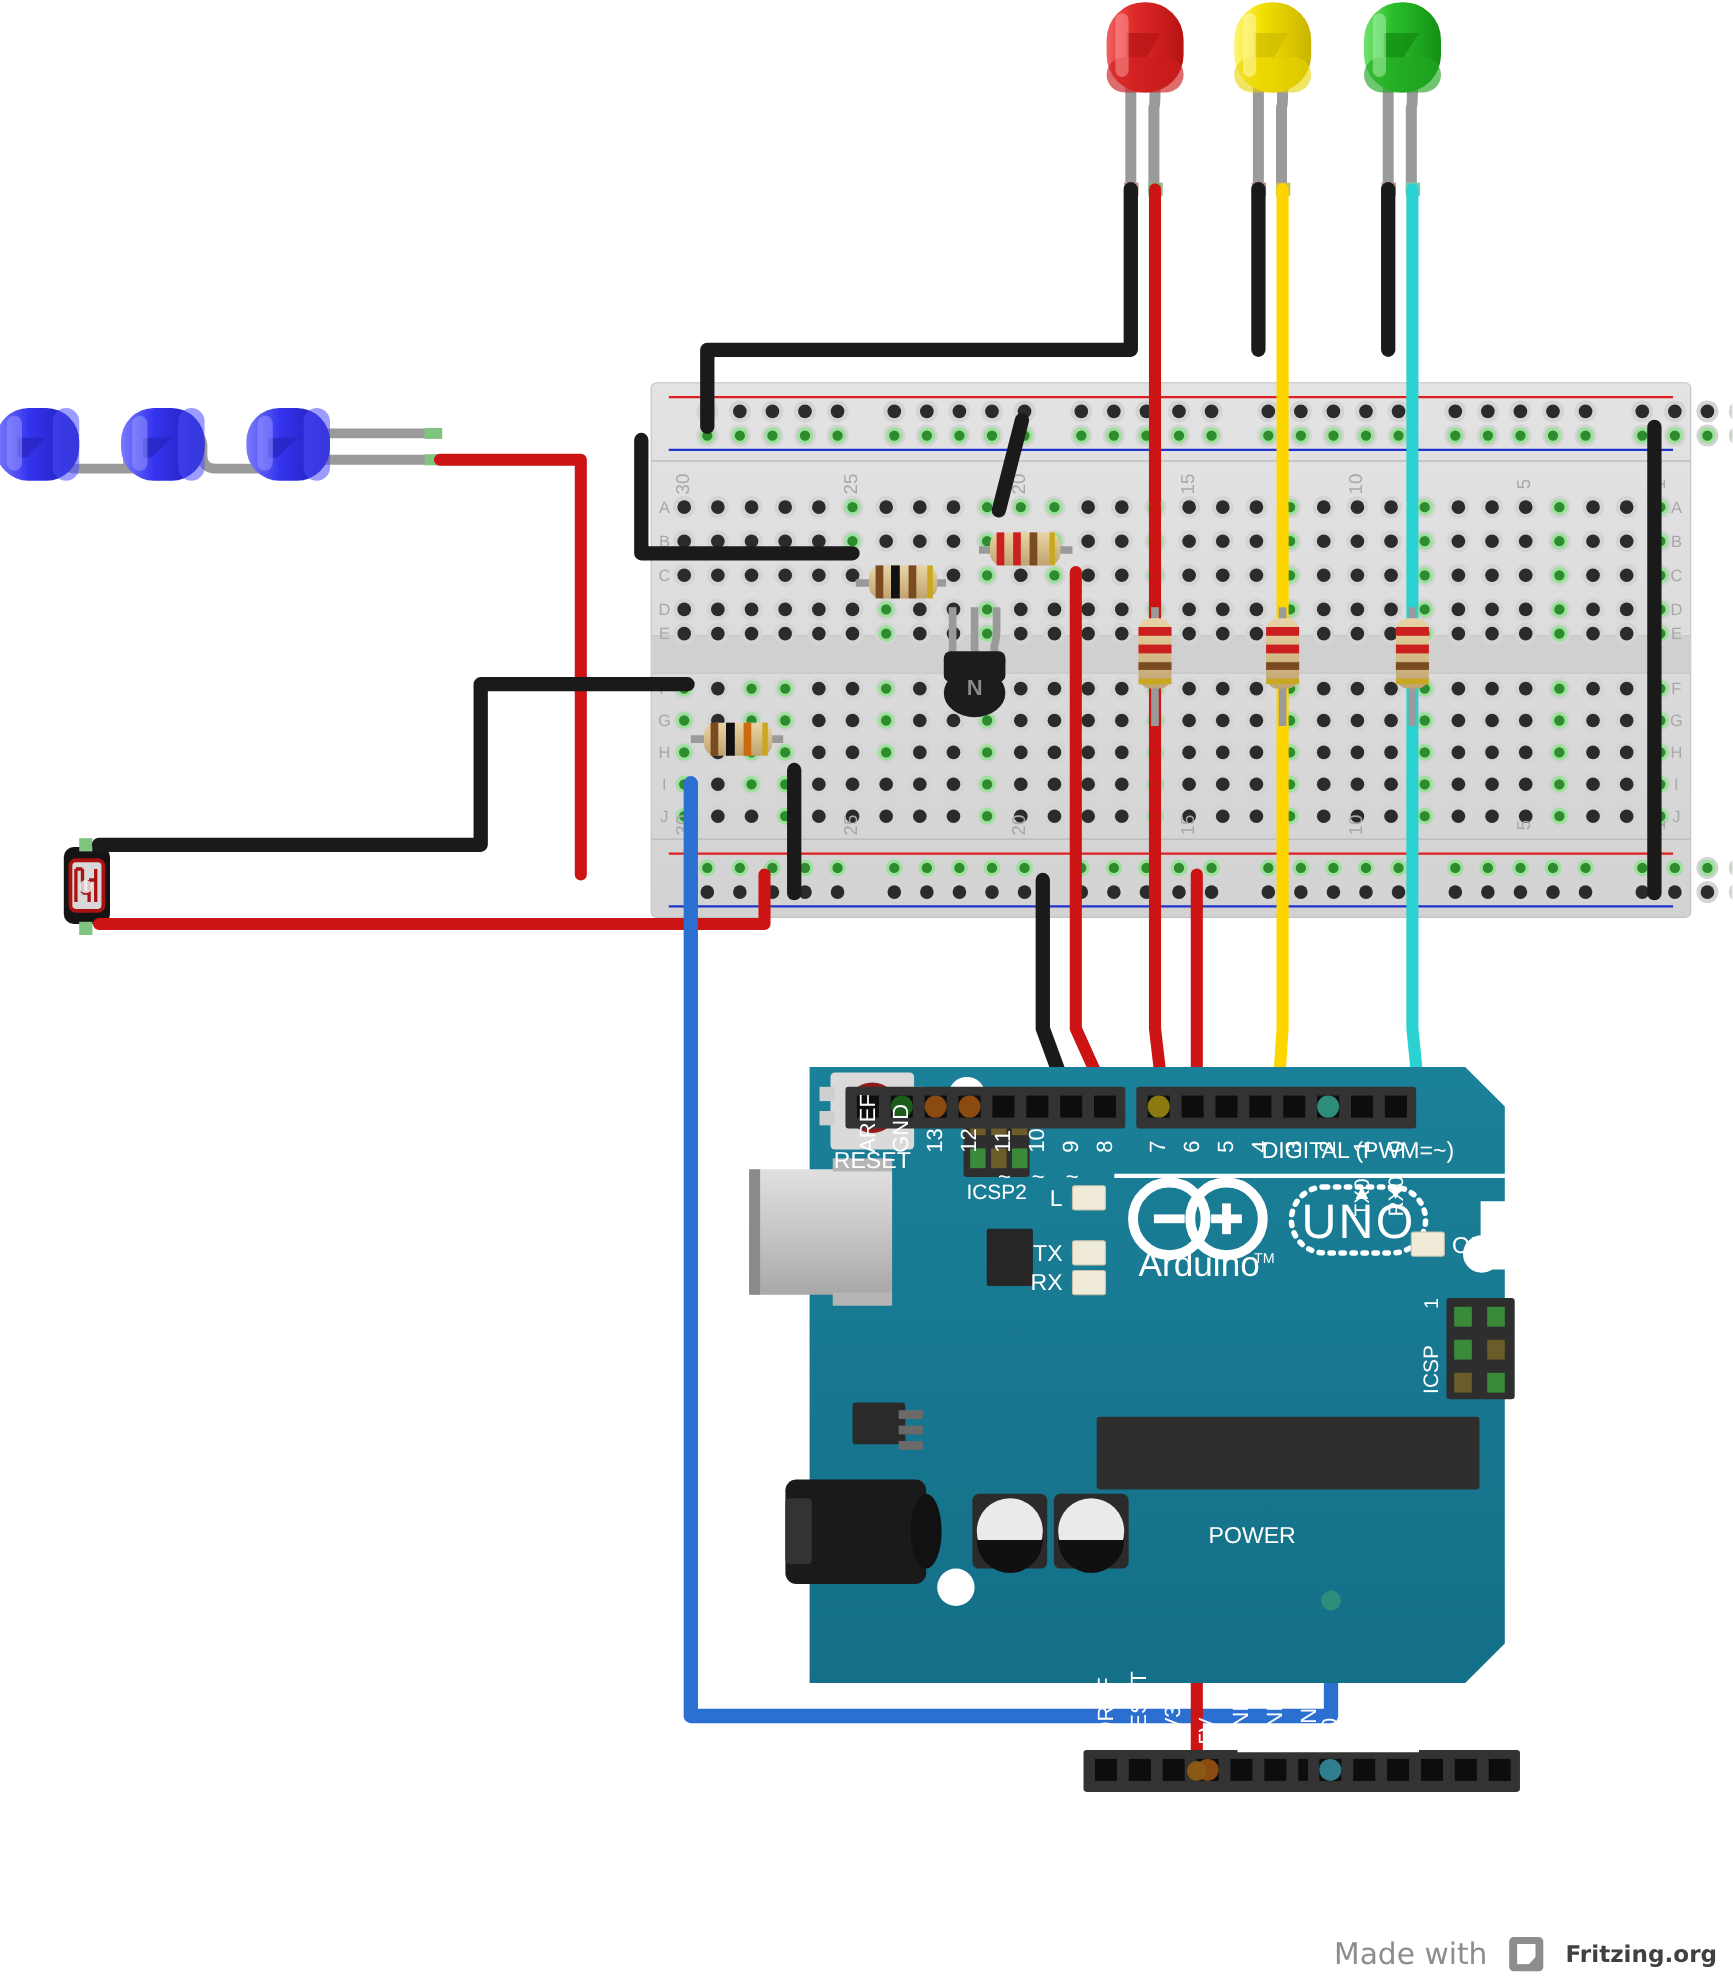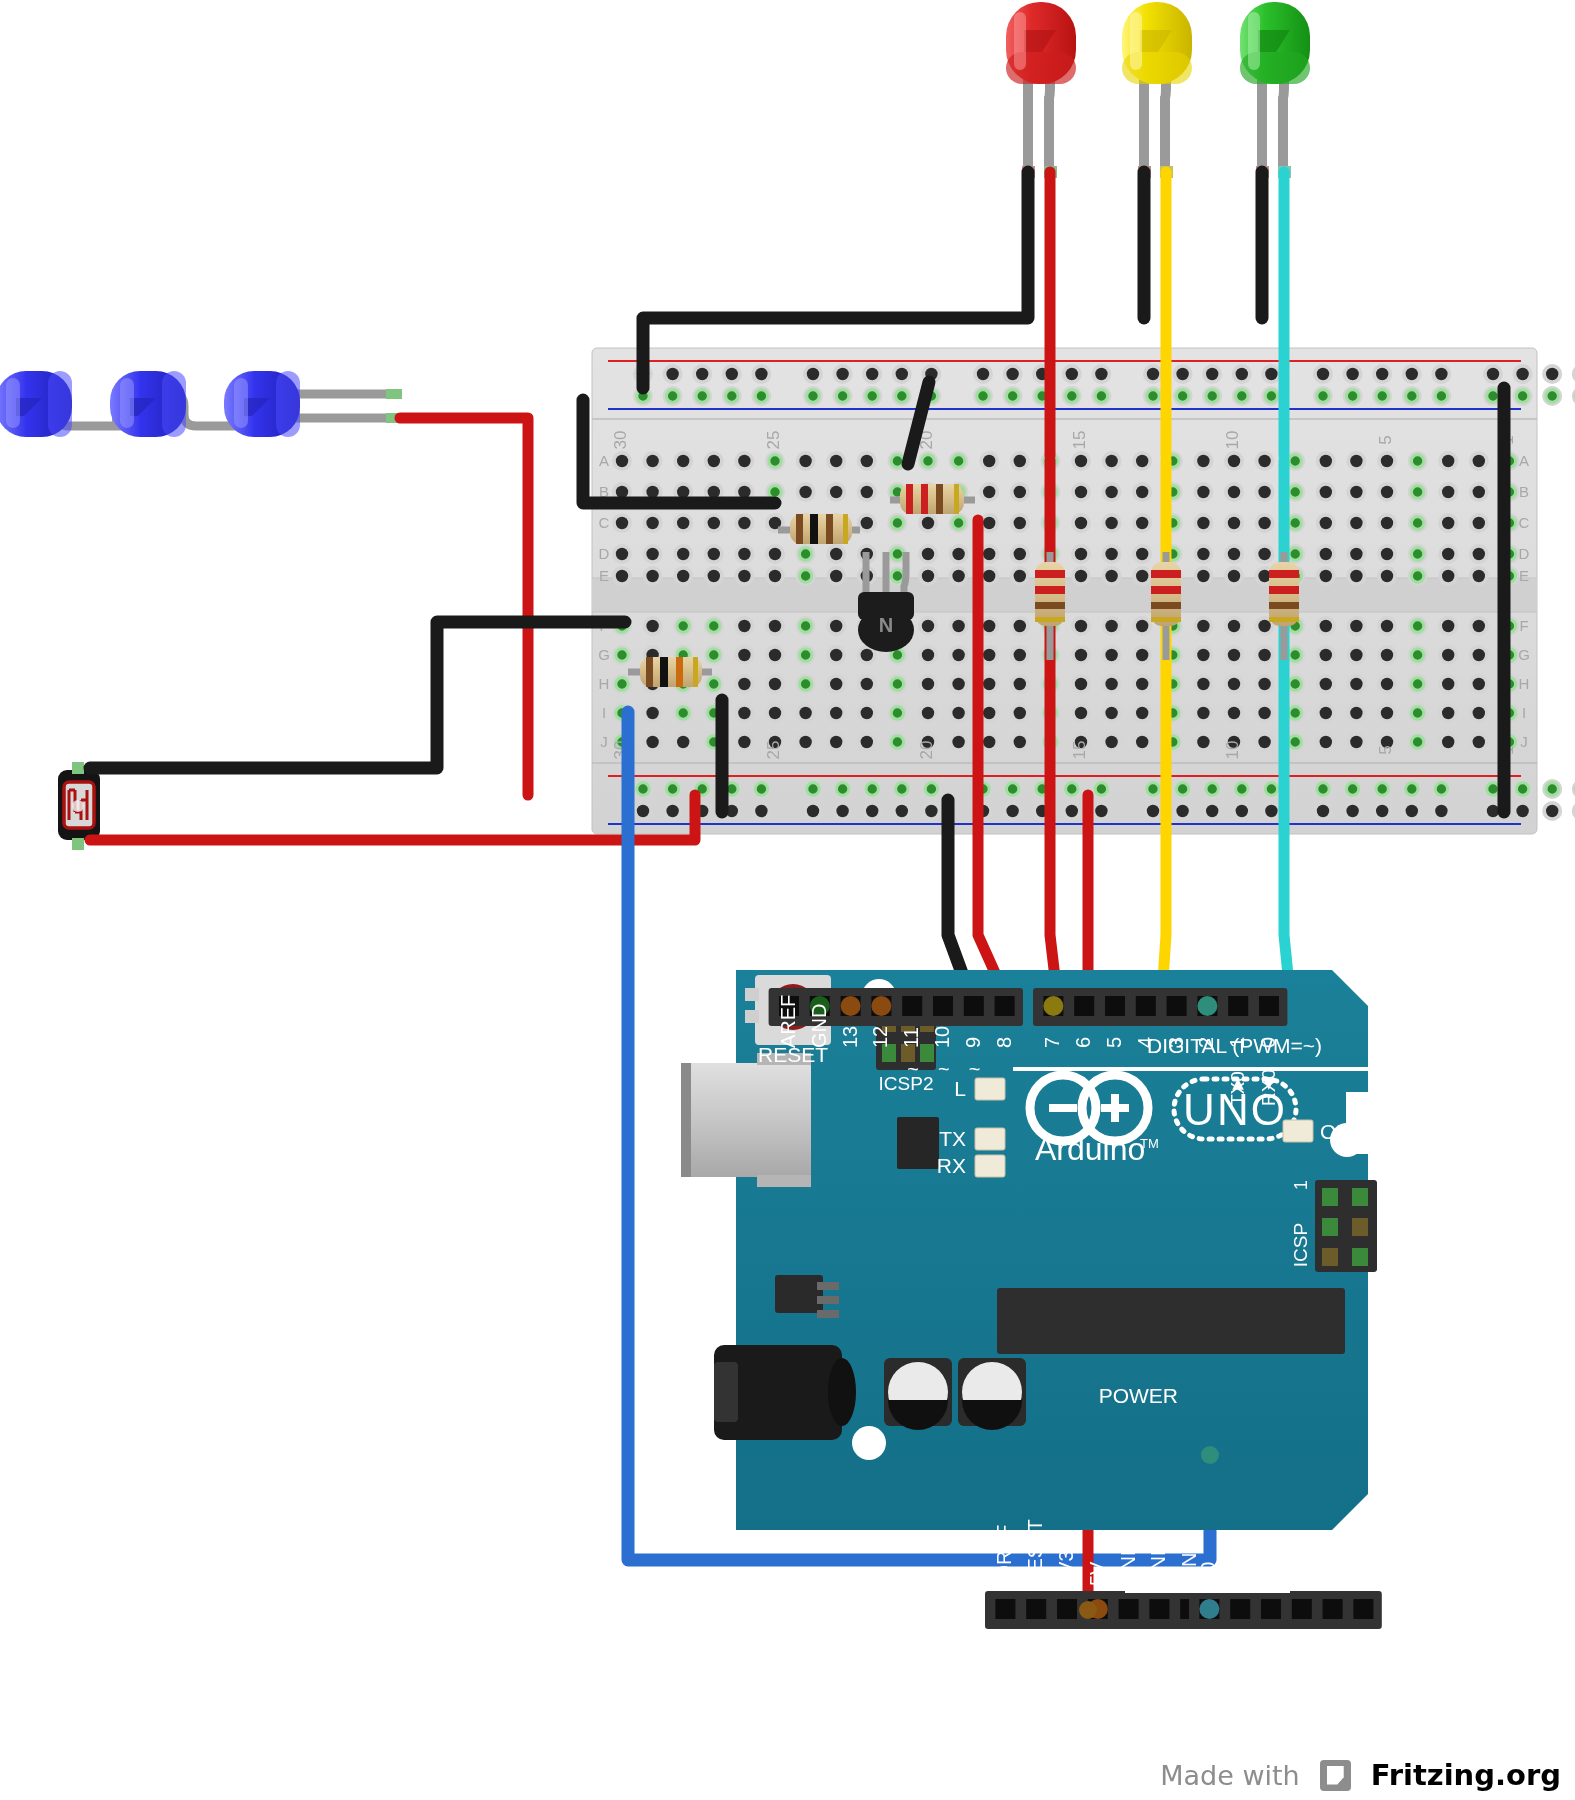--- a/index.html
+++ b/index.html
@@ -25,21 +25,21 @@
   .wm-made { color: #8d8d8d; font-size: 27px; font-weight: 400; }
   .wm-logo {
     width: 31px; height: 31px; background: #8d8d8d;
     border-radius: 4px; position: relative;
   }
   .wm-logo::after {
     content: ""; position: absolute; left: 7px; top: 6px;
     width: 17px; height: 19px; background: #fff;
     clip-path: polygon(0 0, 100% 0, 100% 62%, 62% 100%, 0 100%);
   }
-  .wm-name { color: #000000; font-size: 29px; font-weight: 700; }
+  .wm-name { color: #404040; font-size: 21px; font-weight: 700; }
 </style>
 </head>
 <body>
 
 <div id="stage">
 
 <svg width="1575" height="1800" viewBox="0 0 1575 1800">
   <defs>
     <linearGradient id="bbBody" x1="0" y1="0" x2="0" y2="1">
       <stop offset="0" stop-color="#e3e3e3"></stop>

